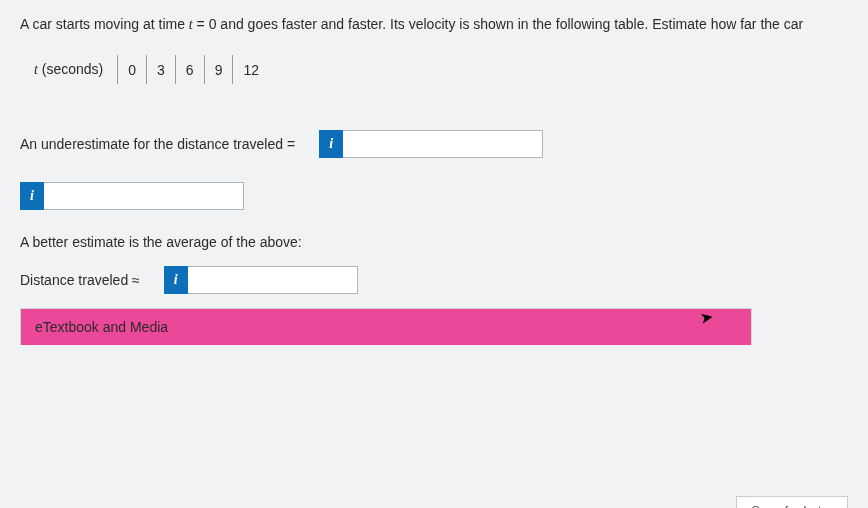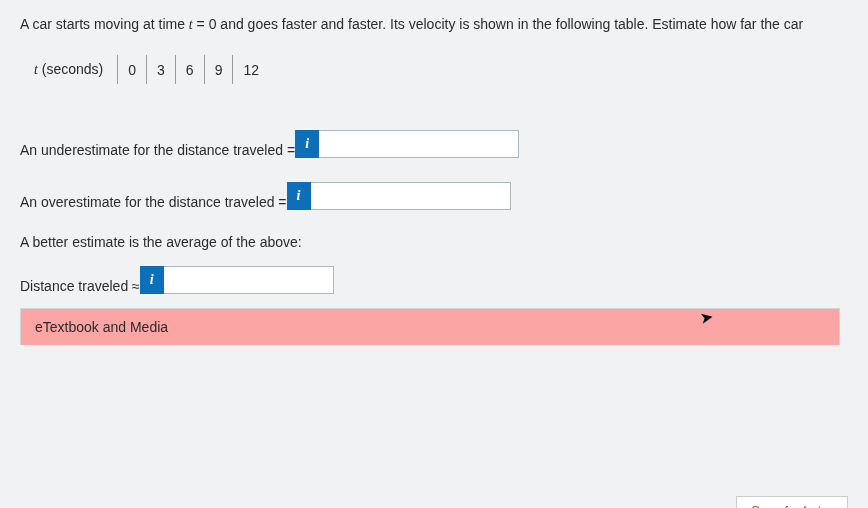--- a/index.html
+++ b/index.html
@@ -32,22 +32,22 @@
     border-left: none;
     text-align: left;
     padding: 6px 14px;
   }
   table.data tr:first-child th, table.data tr:first-child td { border-top: none; }
   table.data tr:last-child th, table.data tr:last-child td { border-bottom: none; }
   table.data td:last-child, table.data th:last-child { border-right: none; }
 
   .prompt-row {
     display: flex;
-    align-items: flex-end;
-    gap: 0;
+    align-items: center;
+    gap: 24px;
     margin-bottom: 24px;
   }
   .prompt-row.tight { margin-bottom: 14px; }
   .answer-box {
     display: inline-flex;
     align-items: stretch;
     height: 28px;
   }
   .info-tab {
     background: #0d6fb8;
@@ -69,26 +69,26 @@
     background: #fff;
     padding: 0 6px;
     font-size: 14px;
     outline: none;
   }
   .answer-input.short { width: 170px; }
 
   .section-text { margin-bottom: 16px; }
 
   .etext {
-    background: #fca5a5;
+    background: #ec4899;
     border: 1px solid #d3d6d8;
     border-bottom: none;
     padding: 10px 14px;
     margin-top: 4px;
-    width: 820px;
+    width: 732px;
     cursor: pointer;
   }
 
   .footer {
     position: absolute;
     bottom: 0;
     left: 20px;
     right: 20px;
     display: flex;
     justify-content: space-between;
@@ -160,21 +160,20 @@
 
 <div class="prompt-row">
   <span>An underestimate for the distance traveled  =</span>
   <span class="answer-box">
     <span class="info-tab">i</span>
     <input class="answer-input" style="">
   </span>
 </div>
 
 <div class="prompt-row">
-  <span>An overestimate for the distance traveled  =</span>
   <span class="answer-box">
     <span class="info-tab">i</span>
     <input class="answer-input" style="">
   </span>
 </div>
 
 <div class="section-text">A better estimate is the average of the above:</div>
 
 <div class="prompt-row tight">
   <span>Distance traveled  ≈</span>

